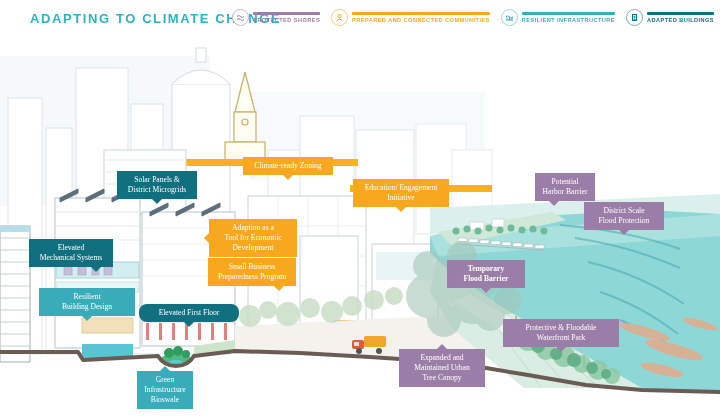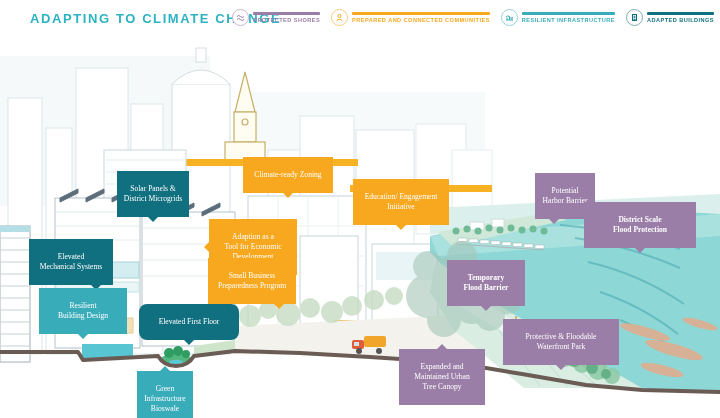--- a/index.html
+++ b/index.html
@@ -30,21 +30,21 @@
   .li-infra .legend-bar{background:#39acba}.li-infra .legend-label{color:#39acba}
   .li-infra .legend-icon{border:1px solid #96d3da}
   .li-bldg .legend-bar{background:#11707f}.li-bldg .legend-label{color:#11707f}
   .li-bldg .legend-icon{border:1px solid #7fadb4}
   
   .scene{position:absolute;left:0;top:0;}
   
   .callout{
     position:absolute;z-index:6;box-sizing:border-box;color:#fff;
     font-family:"Liberation Serif","DejaVu Serif",serif;
-    font-size:7.6px;line-height:1.3;text-align:center;padding:13px 5px;
+    font-size:7.6px;line-height:1.3;text-align:center;padding:4px 5px;
     white-space:pre-line;
   }
   .cat-shores{--bg:#9b7ea7;background:var(--bg);}
   .cat-communities{--bg:#f7a81f;background:var(--bg);}
   .cat-infrastructure{--bg:#39acba;background:var(--bg);}
   .cat-buildings{--bg:#11707f;background:var(--bg);}
   .callout::after{content:"";position:absolute;width:0;height:0;border:5px solid transparent;}
   .tail-bottom::after{top:100%;left:50%;margin-left:-5px;border-top-color:var(--bg);border-bottom:none;}
   .tail-top::after{bottom:100%;left:50%;margin-left:-5px;border-bottom-color:var(--bg);border-top:none;}
   .tail-left::after{right:100%;top:50%;margin-top:-5px;border-right-color:var(--bg);border-left:none;}
@@ -314,51 +314,51 @@
             <path d="M3.5,3.2 h2 M3.5,4.8 h2 M3.5,6.4 h2"></path>
           </svg>
       </span>
       <span class="legend-text">
         <span class="legend-bar"></span>
         <span class="legend-label">ADAPTED BUILDINGS</span>
       </span>
     </div>
   </div>
 
-  <div class="callout cat-buildings tail-bottom" style="left:117px;top:171px;width:72px;text-align:center;">Solar Panels &amp;
+  <div class="callout cat-buildings tail-bottom" style="left:117px;top:171px;width:80px;text-align:center;">Solar Panels &amp;
 District Microgrids</div>
 
   <div class="callout cat-communities tail-bottom" style="left:243px;top:157px;width:90px;">Climate-ready Zoning</div>
 
   <div class="callout cat-communities tail-bottom" style="left:353px;top:179px;width:96px;">Education/ Engagement
 Initiative</div>
 
   <div class="callout cat-communities tail-left" style="left:209px;top:219px;width:88px;">Adaption as a
 Tool for Economic
 Development</div>
 
   <div class="callout cat-communities tail-bottom-right" style="left:208px;top:258px;width:88px;">Small Business
 Preparedness Program</div>
 
   <div class="callout cat-buildings tail-bottom-right" style="left:29px;top:239px;width:84px;">Elevated
 Mechanical Systems</div>
 
-  <div class="callout cat-infrastructure tail-bottom" style="left:39px;top:288px;width:88px;">Resilient
+  <div class="callout cat-infrastructure tail-bottom" style="left:39px;top:288px;width:96px;">Resilient
 Building Design</div>
 
   <div class="callout cat-buildings tail-bottom" style="left:139px;top:304px;width:100px;border-radius:8px;">Elevated First Floor</div>
 
   <div class="callout cat-infrastructure tail-top" style="left:137px;top:371px;width:56px;">Green
 Infrastructure
 Bioswale</div>
 
   <div class="callout cat-shores tail-bottom-left" style="left:535px;top:173px;width:60px;">Potential
 Harbor Barrier</div>
 
-  <div class="callout cat-shores tail-bottom" style="left:584px;top:202px;width:112px;font-weight:bold;">District Scale
+  <div class="callout cat-shores tail-bottom" style="left:584px;top:202px;width:80px;">District Scale
 Flood Protection</div>
 
   <div class="callout cat-shores tail-bottom" style="left:447px;top:260px;width:78px;font-weight:bold;">Temporary
 Flood Barrier</div>
 
   <div class="callout cat-shores tail-bottom" style="left:503px;top:319px;width:116px;">Protective &amp; Floodable
 Waterfront Park</div>
 
   <div class="callout cat-shores tail-top" style="left:399px;top:349px;width:86px;">Expanded and
 Maintained Urban

